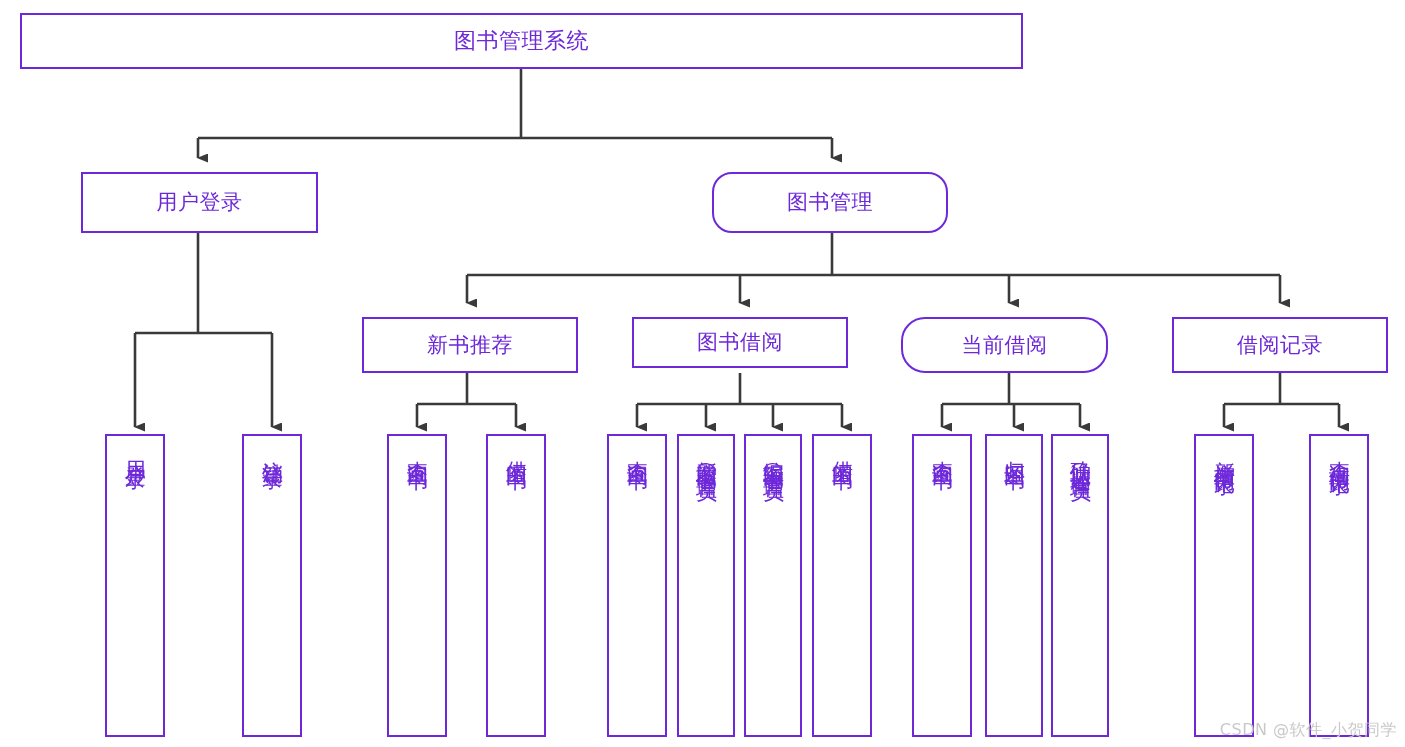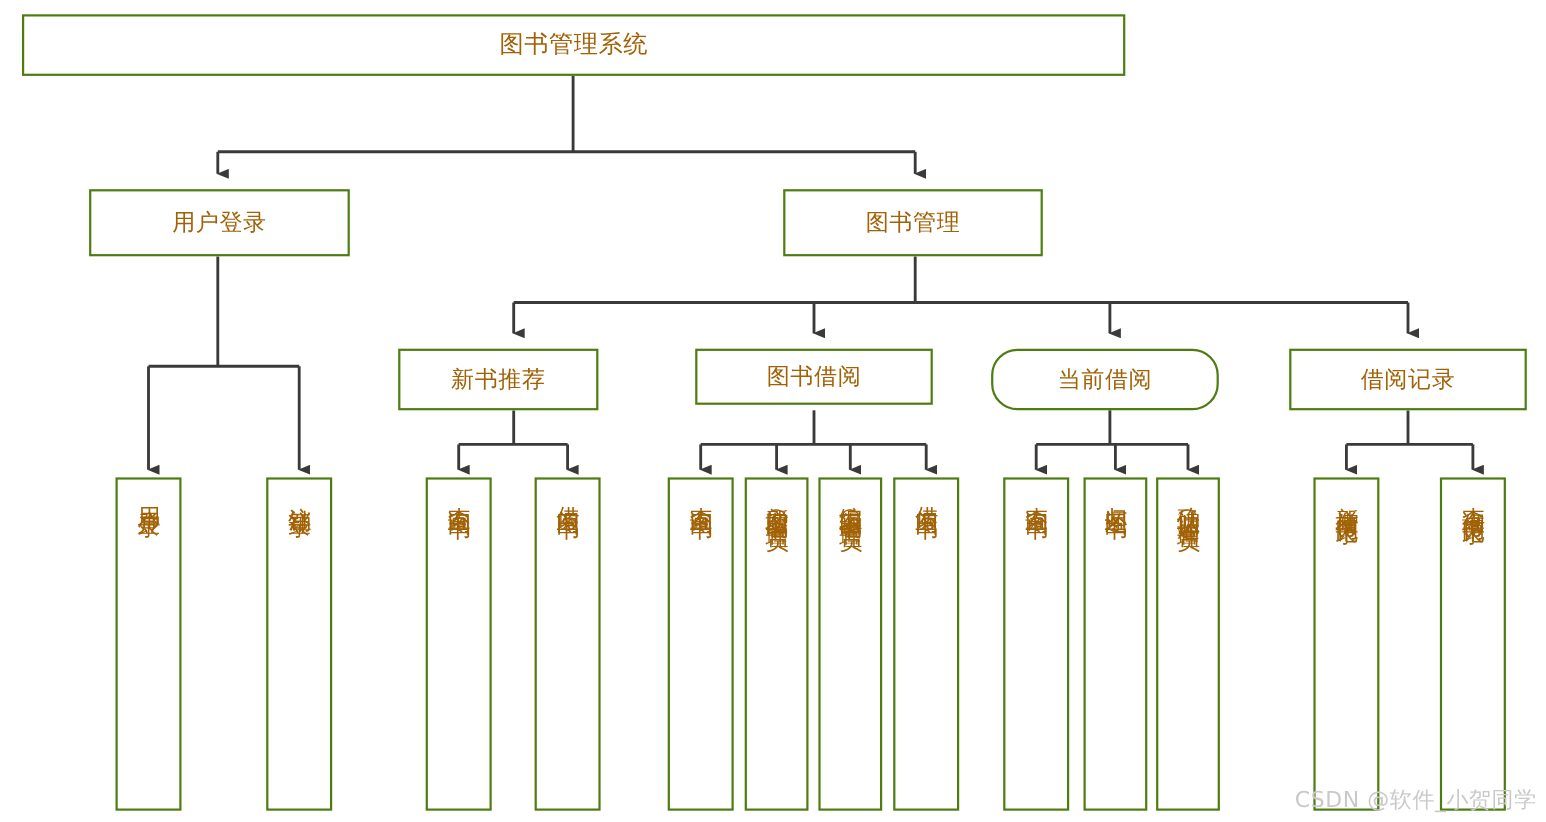--- a/index.html
+++ b/index.html
@@ -22,26 +22,26 @@
     position: absolute;
     left: 0;
     top: 0;
     width: 1405px;
     height: 747px;
     pointer-events: none;
   }
   .node {
     position: absolute;
     box-sizing: border-box;
-    border: 2px solid #4d7c0f;
+    border: 2px solid #6d28d9;
     background: #ffffff;
     display: flex;
     align-items: center;
     justify-content: center;
-    color: #a16207;
+    color: #6d28d9;
     line-height: 1.15;
   }
   .node-label {
     display: block;
     text-align: center;
     white-space: pre-line;
   }
   .node.horizontal .node-label {
     writing-mode: horizontal-tb;
     font-size: 21px;
@@ -60,21 +60,21 @@
     line-height: 1.0;
     white-space: nowrap;
   }
   .node.root .node-label {
     font-size: 22px;
   }
   #watermark {
     position: absolute;
     right: 8px;
     bottom: 6px;
-    font-size: 20px;
+    font-size: 16px;
     color: #c9c9c9;
     letter-spacing: 0.5px;
     white-space: nowrap;
     user-select: none;
   }
 </style>
 </head>
 <body>
 
 <div id="diagram-root">
@@ -129,25 +129,25 @@
     </g>
   </svg>
 
   <div class="node horizontal root" style="left:20px; top:13px; width:1003px; height:56px;">
     <span class="node-label">图书管理系统</span>
   </div>
 
   <div class="node horizontal" style="left:81px; top:172px; width:237px; height:61px;">
     <span class="node-label">用户登录</span>
   </div>
-  <div class="node horizontal" style="left:712px; top:172px; width:236px; height:61px;">
+  <div class="node horizontal" style="left:712px; top:172px; width:236px; height:61px;border-radius:20px;">
     <span class="node-label">图书管理</span>
   </div>
 
-  <div class="node horizontal" style="left:362px; top:317px; width:182px; height:56px;">
+  <div class="node horizontal" style="left:362px; top:317px; width:216px; height:56px;">
     <span class="node-label">新书推荐</span>
   </div>
   <div class="node horizontal" style="left:632px; top:317px; width:216px; height:51px;">
     <span class="node-label">图书借阅</span>
   </div>
   <div class="node horizontal" style="left:901px; top:317px; width:207px; height:56px;border-radius:24px;">
     <span class="node-label">当前借阅</span>
   </div>
   <div class="node horizontal" style="left:1172px; top:317px; width:216px; height:56px;justify-content:center;">
     <span class="node-label">借阅记录</span>

